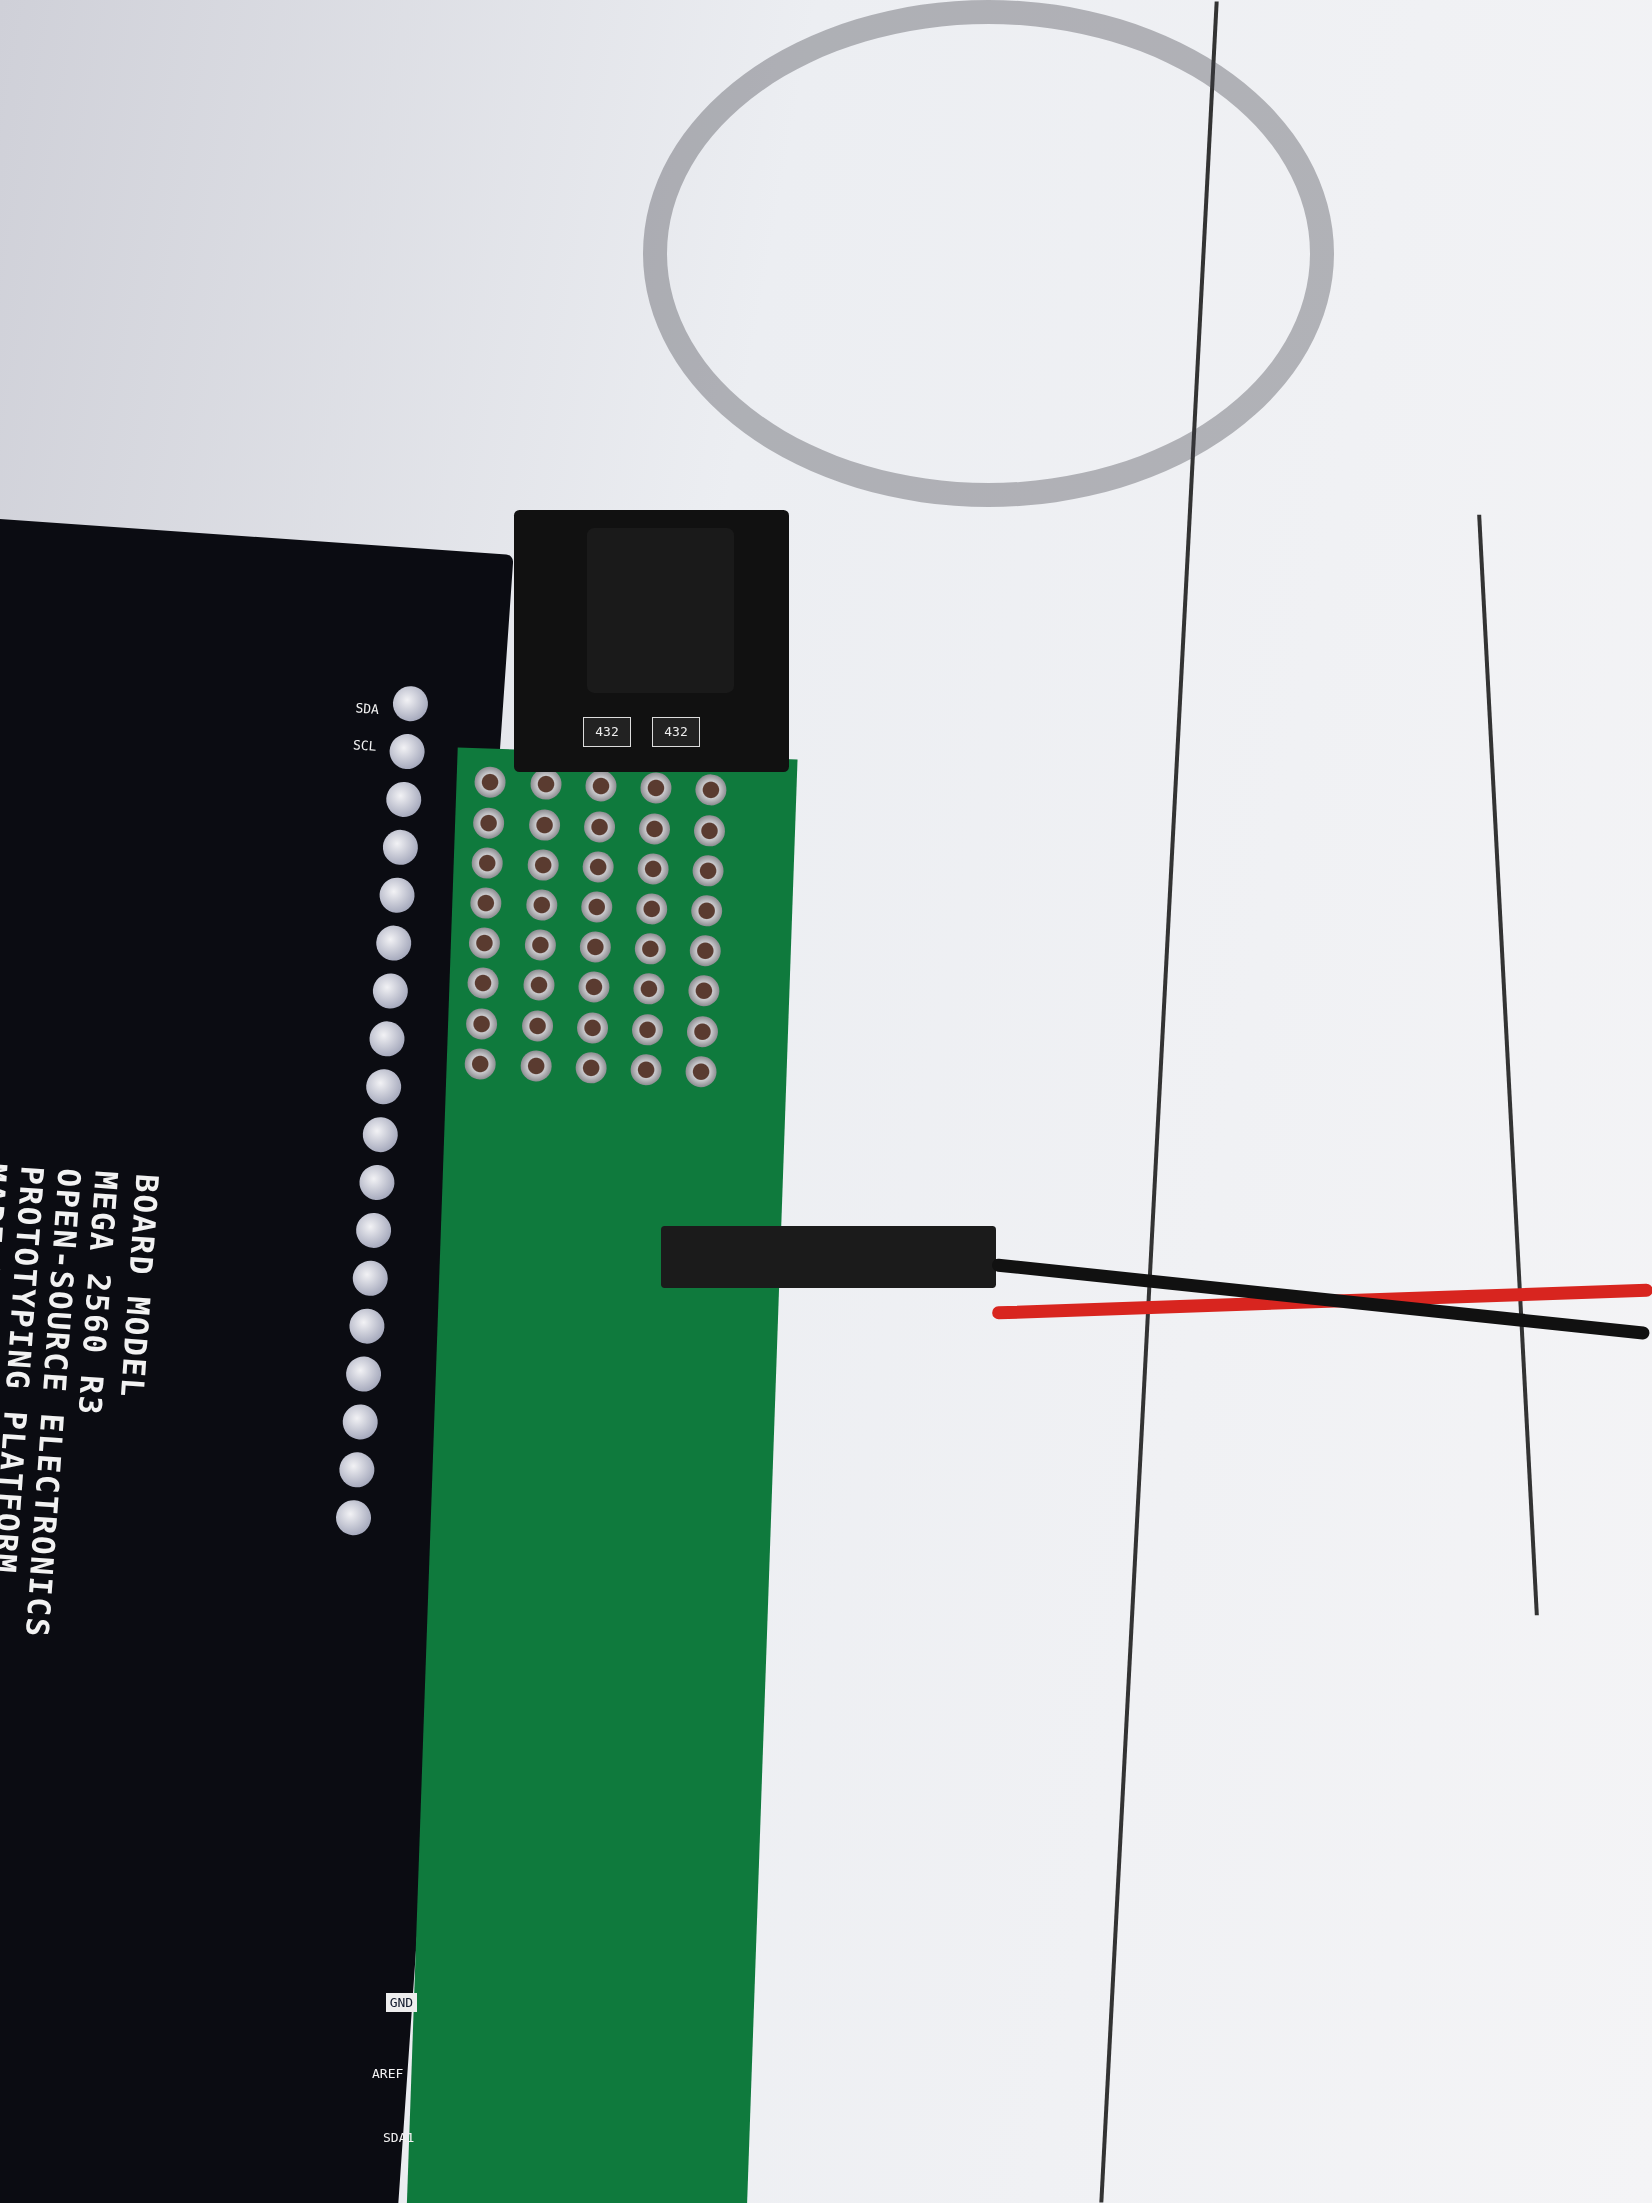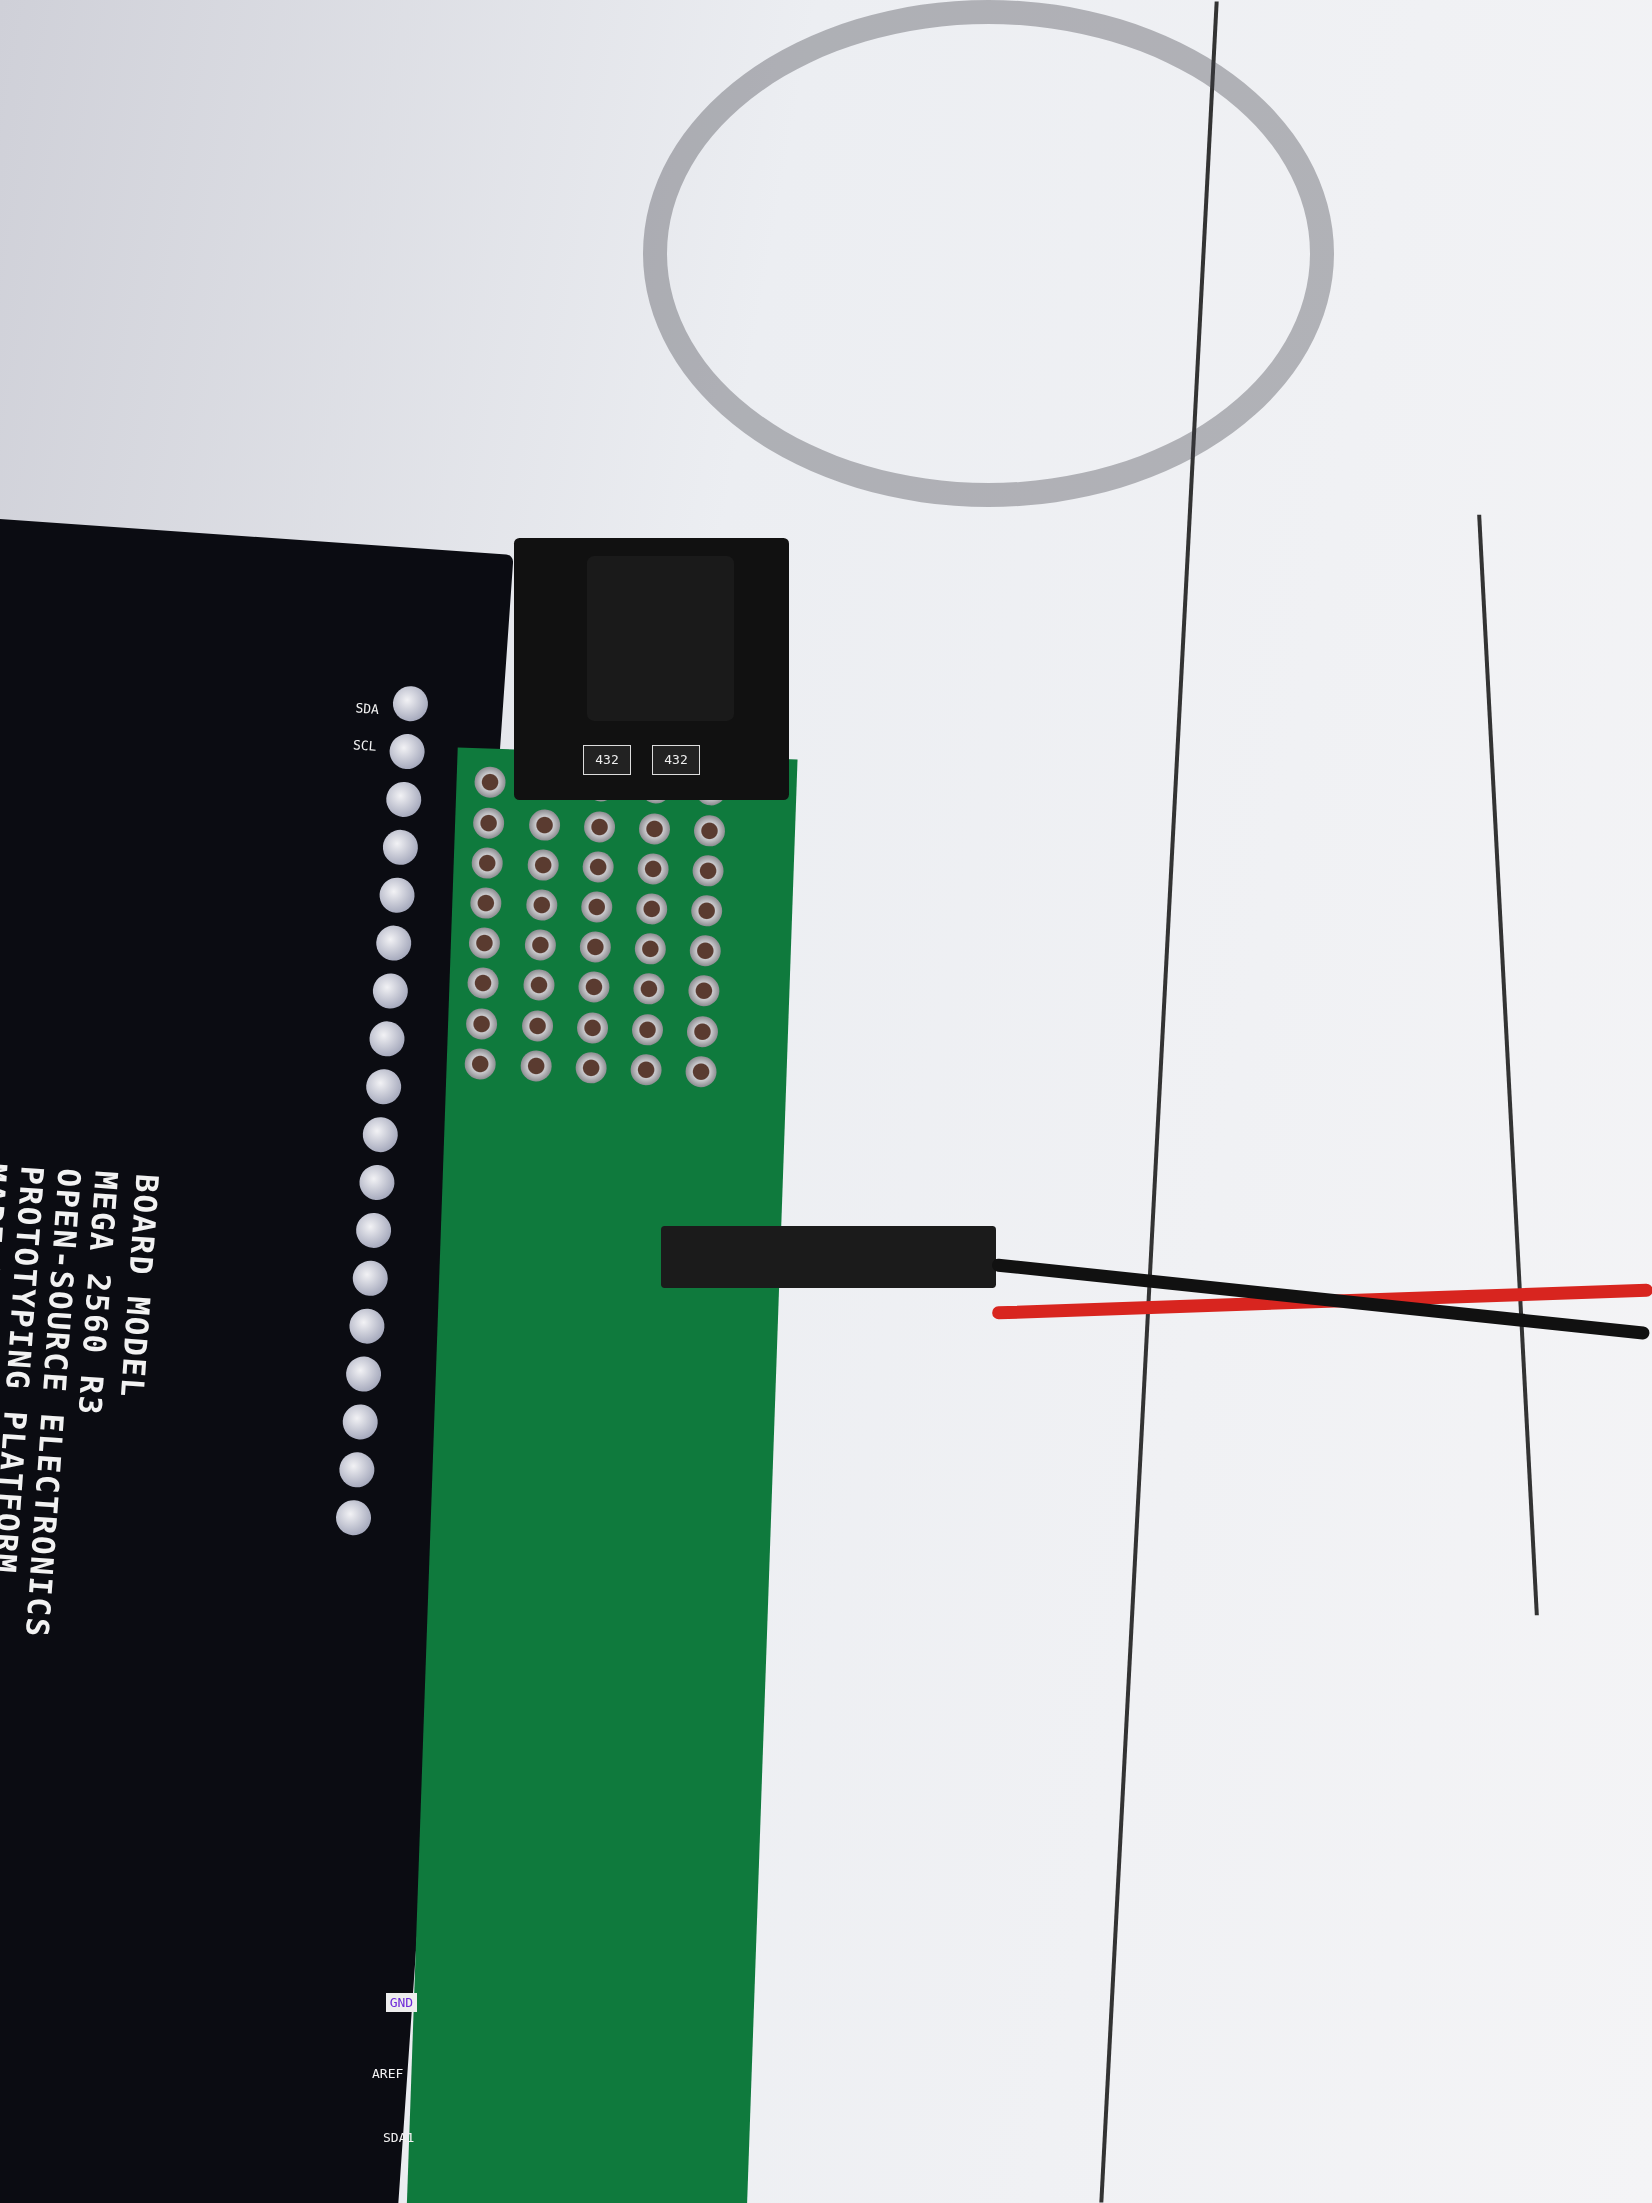--- a/index.html
+++ b/index.html
@@ -7,21 +7,21 @@
   .paper{position:absolute;inset:0;background:linear-gradient(100deg,#cfd0d8 0%,#eceef2 40%,#f4f4f6 100%);}
   .sketch-line{position:absolute;background:#333;}
   .shadow{position:absolute;border-radius:50%;border:24px solid rgba(60,60,70,0.35);}
   .mega{position:absolute;left:-73px;top:514px;width:588px;height:1745px;background:#0b0c12;transform:rotate(4deg);transform-origin:top left;border-radius:7.3px;}
   .pinrow{position:absolute;display:flex;flex-direction:column;gap:13px;}
   .pin{width:35px;height:35px;border-radius:50%;background:radial-gradient(circle at 40% 40%,#f2f2f5,#8a8fa8);}
   .silk{position:absolute;color:#f2f2f2;font-weight:bold;writing-mode:vertical-rl;letter-spacing:1.8px;}
   .perf{position:absolute;left:432px;top:753px;width:340px;height:1469px;background:#0f7a3d;transform:rotate(2deg);}
   .hole-grid{position:absolute;left:18.4px;top:18.4px;display:grid;grid-template-columns:repeat(5,46px);gap:9.2px;}
   .hole{width:31px;height:31px;border-radius:50%;background:radial-gradient(circle,#5a3b30 35%,#c9c9cc 40%,#8e8e92 70%);}
-  .module{position:absolute;left:514px;top:538px;width:275px;height:262px;background:#111;border-radius:5.5px;}
+  .module{position:absolute;left:514px;top:510px;width:275px;height:262px;background:#111;border-radius:5.5px;}
   .chip{position:absolute;left:73px;top:18.4px;width:147px;height:165px;background:#1a1a1a;border-radius:7.3px;}
   .res{position:absolute;top:207px;height:27.5px;background:#222;color:#eee;font-size:13px;line-height:27.5px;text-align:center;border:1.8px solid #ddd;}
   .wire{position:absolute;height:13px;border-radius:6.4px;}
   .header{position:absolute;left:661px;top:1226px;width:335px;height:62px;background:#1b1b1b;border-radius:3.7px;}
   .annot{position:absolute;font-size:13px;color:#f2f2f2;}
 </style>
 </head>
 <body>
 
 <div class="paper"></div>
@@ -108,16 +108,16 @@
 <div class="module">
   <div class="chip"></div>
   <div class="res" style="left:69px;width:46px;">432</div>
   <div class="res" style="left:138px;width:46px;">432</div>
 </div>
 
 <div class="header"></div>
 <div class="wire" style="left:992px;top:1295px;width:661px;background:#d8251f;transform:rotate(-2deg);"></div>
 <div class="wire" style="left:992px;top:1258px;width:661px;background:#111;transform:rotate(6deg);transform-origin:left;"></div>
 
-<div class="annot" style="left:386px;top:1993px;background:#eee;color:#6d28d9;padding:1.8px 3.7px;">GND</div>
+<div class="annot" style="left:386px;top:1993px;background:#eee;color:#0f172a;padding:1.8px 3.7px;">GND</div>
 <div class="annot" style="left:372px;top:2066px;text-align:center;">AREF</div>
 <div class="annot" style="left:363px;top:2130px;margin-left:20px;">SDA1</div>
 
 
 </body></html>

